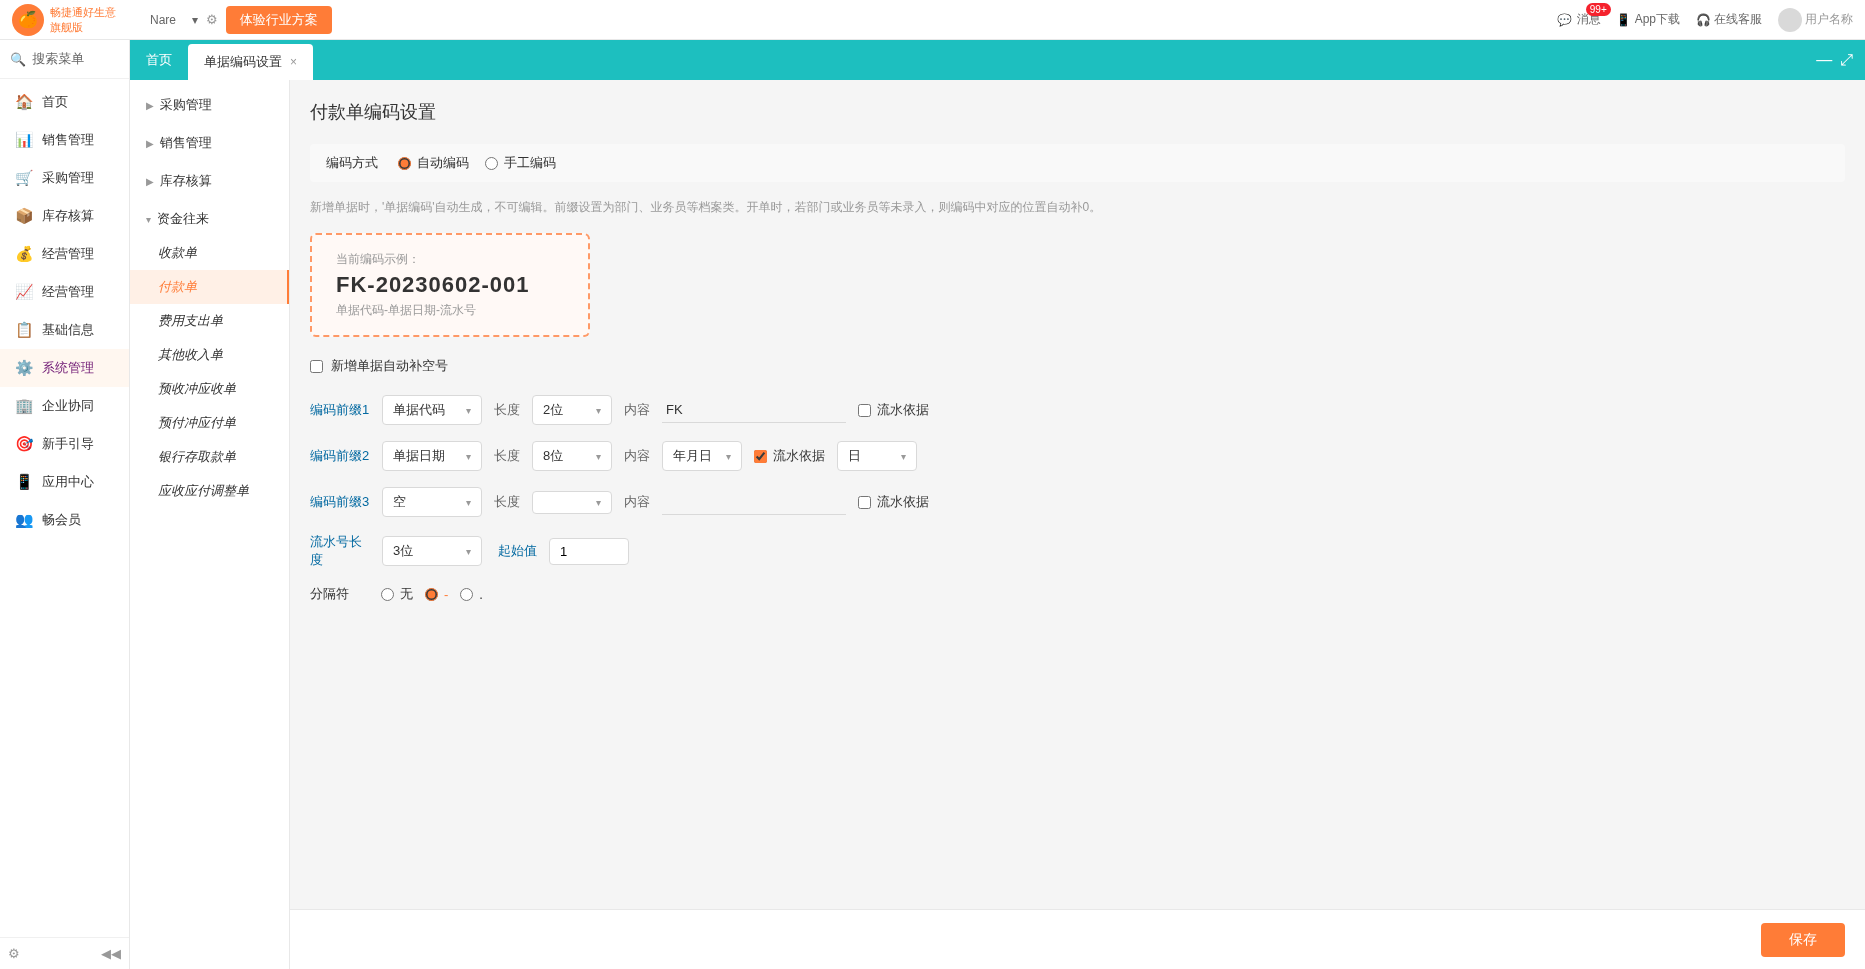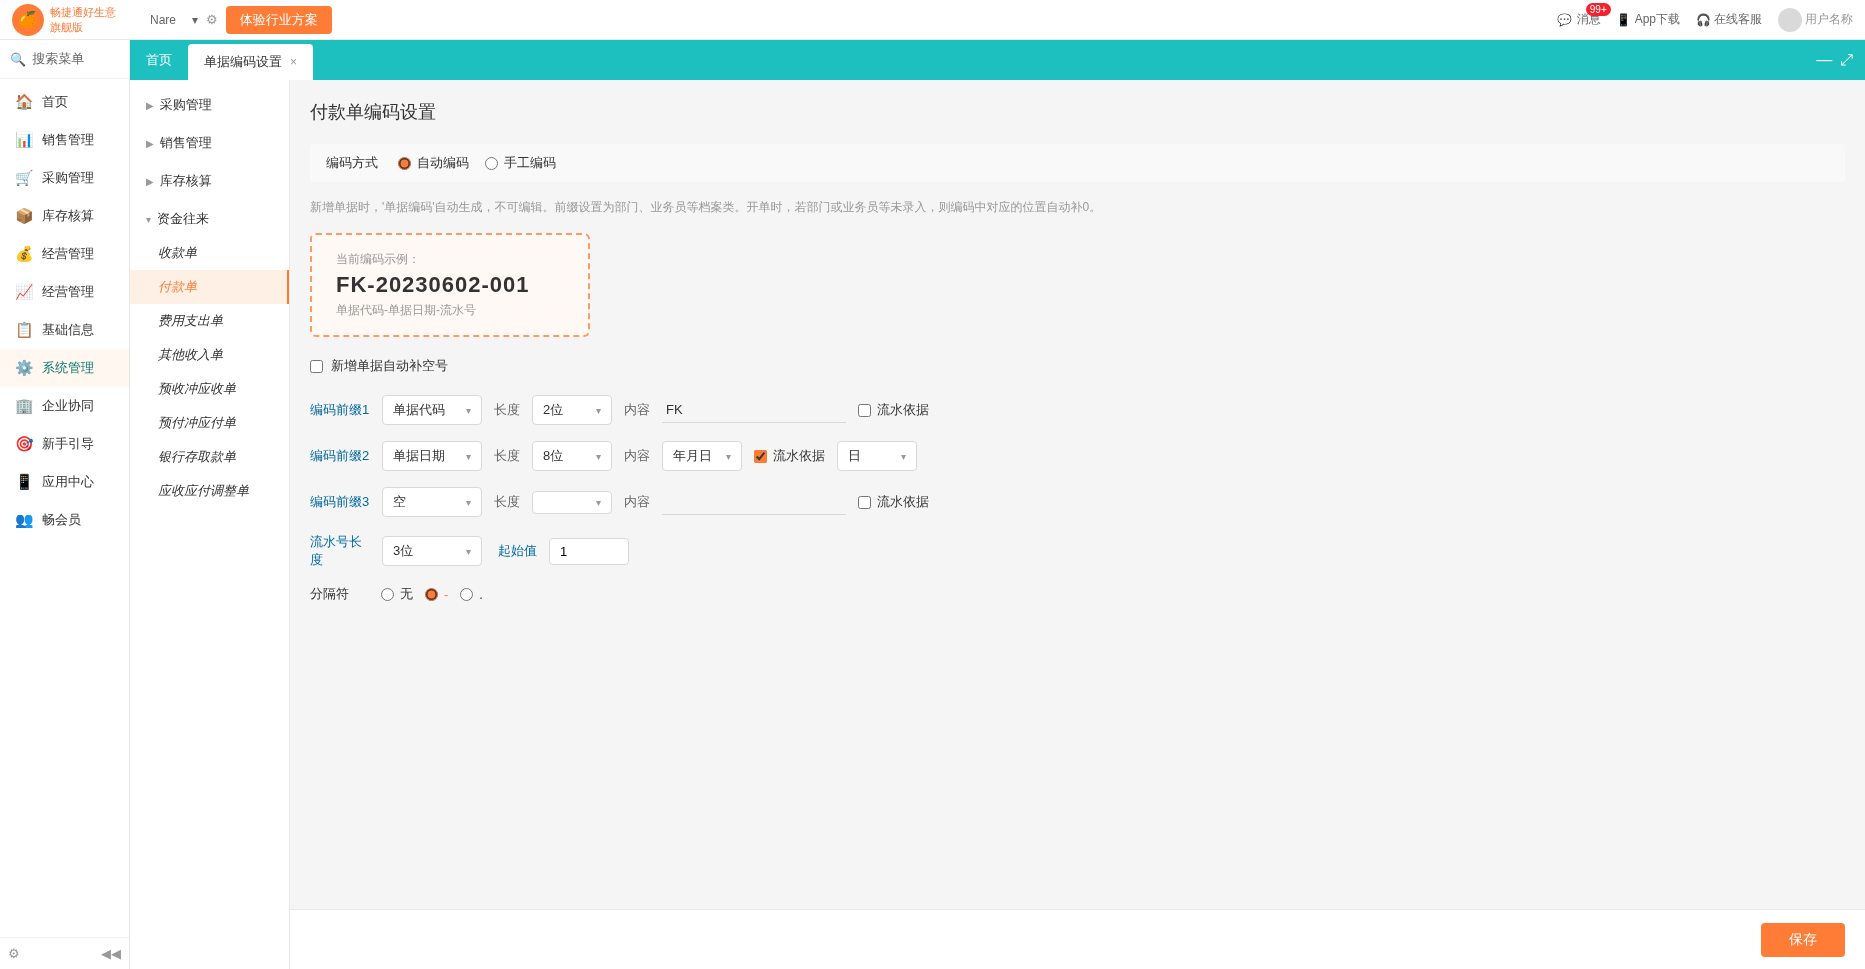--- a/index.html
+++ b/index.html
@@ -164,21 +164,21 @@
       <div class="sidebar-item">
         <span class="sidebar-item-icon">📈</span>
         <span>经营管理</span>
       </div>
       <div class="sidebar-item">
         <span class="sidebar-item-icon">📋</span>
         <span>基础信息</span>
       </div>
       <div class="sidebar-item active">
         <span class="sidebar-item-icon">⚙️</span>
-        <span style="color:#0f766e;font-family:Liberation Serif, serif;">系统管理</span>
+        <span style="color:#701a75;font-family:Liberation Serif, serif;">系统管理</span>
       </div>
       <div class="sidebar-item">
         <span class="sidebar-item-icon">🏢</span>
         <span>企业协同</span>
       </div>
       <div class="sidebar-item">
         <span class="sidebar-item-icon">🎯</span>
         <span>新手引导</span>
       </div>
       <div class="sidebar-item">

